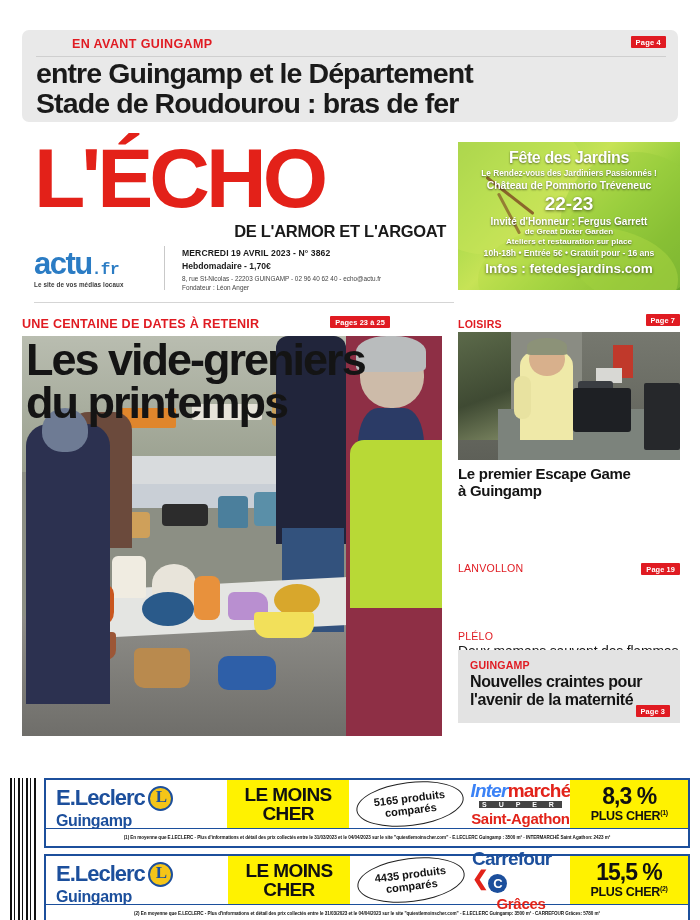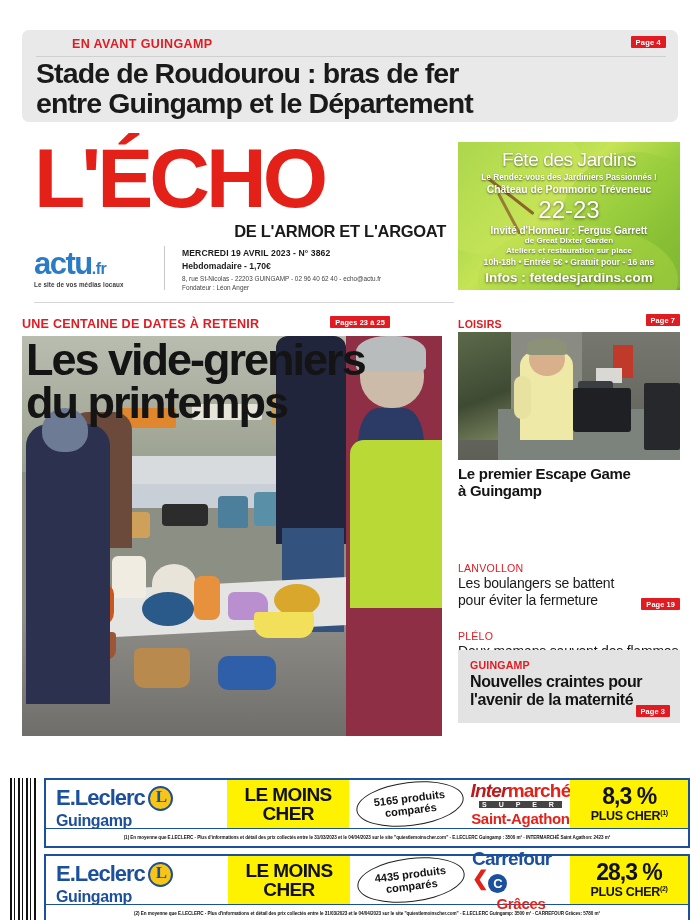--- a/index.html
+++ b/index.html
@@ -42,21 +42,21 @@
     font-size:84px; font-weight:700; color:#e32119; letter-spacing:-4px;
     line-height:.88; font-family:"Liberation Sans", sans-serif;
   }
   .logo-sub{
     position:absolute; right:8px; top:80px;
     font-size:16.5px; font-weight:700; color:#1a1a1a; letter-spacing:-.3px;
   }
   .actu-row{ position:absolute; left:34px; top:118px; width:420px; height:52px; }
   .actu-logo{ position:absolute; left:0; top:0; width:118px; }
   .actu-word{ font-size:31px; font-weight:700; color:#2b7cc4; letter-spacing:-1.5px; line-height:1; }
-  .actu-word .dotfr{ font-size:16px; letter-spacing:-.5px; }
+  .actu-word .dotfr{ font-size:16px; letter-spacing:-.5px;font-family:Liberation Mono, monospace; }
   .actu-tag{ font-size:6.3px; color:#3b3b3b; font-weight:700; margin-top:2px; letter-spacing:.1px; }
   .masthead-divider{ position:absolute; left:130px; top:-2px; width:1px; height:44px; background:#c9c9c9; }
   .pub-info{ position:absolute; left:148px; top:0px; }
   .pub-l1{ font-size:8.6px; font-weight:700; color:#1a1a1a; letter-spacing:.1px; }
   .pub-l2{ font-size:8.6px; font-weight:700; color:#1a1a1a; margin-top:3px; }
   .pub-l3{ font-size:6.4px; color:#444; margin-top:4px; }
   .pub-l4{ font-size:6.4px; color:#444; margin-top:2px; }
   .mast-rule{ position:absolute; left:34px; right:0; top:172px; height:1px; background:#d5d5d5; width:420px; }
 
   
@@ -65,24 +65,24 @@
     background:linear-gradient(135deg,#8cc63f 0%,#a8d94b 22%,#c7e356 42%,#9bcf3f 62%,#7cb52f 82%,#6aa52a 100%);
     overflow:hidden; text-align:center; color:#fff;
   }
   .leafshape{ position:absolute; border-radius:50%; }
   .g-l1{ left:-40px; top:-20px; width:170px; height:130px; background:rgba(200,228,90,.55); transform:rotate(-20deg); }
   .g-l2{ right:-30px; top:10px; width:150px; height:150px; background:rgba(150,205,60,.45); }
   .g-l3{ left:20px; bottom:-45px; width:200px; height:110px; background:rgba(180,220,70,.4); }
   .g-vein{ position:absolute; left:22px; top:52px; width:60px; height:3px; background:rgba(120,60,30,.75); transform:rotate(38deg); border-radius:2px;}
   .g-vein2{ position:absolute; left:28px; top:70px; width:46px; height:3px; background:rgba(120,60,30,.6); transform:rotate(62deg); border-radius:2px;}
   .g-in{ position:relative; z-index:3; padding-top:7px; }
-  .g-t1{ font-size:19px; font-weight:400; letter-spacing:-.4px; text-shadow:0 1px 2px rgba(0,0,0,.5);text-align:center; }
+  .g-t1{ font-size:16px; font-weight:700; letter-spacing:-.4px; text-shadow:0 1px 2px rgba(0,0,0,.5);text-align:center; }
   .g-t2{ font-size:8.3px; font-weight:700; margin-top:1px; text-shadow:0 1px 2px rgba(0,0,0,.55); }
   .g-t3{ font-size:10.4px; font-weight:700; margin-top:2px; text-shadow:0 1px 2px rgba(0,0,0,.55); }
-  .g-date{ font-size:24px; font-weight:400; line-height:1.0; margin-top:3px; text-shadow:0 1px 3px rgba(0,0,0,.55); }
+  .g-date{ font-size:19px; font-weight:700; line-height:1.0; margin-top:3px; text-shadow:0 1px 3px rgba(0,0,0,.55); }
   .g-month{ font-size:19px; font-weight:700; line-height:1.05; text-shadow:0 1px 3px rgba(0,0,0,.55); }
   .g-t4{ font-size:10px; font-weight:700; margin-top:3px; text-shadow:0 1px 2px rgba(0,0,0,.6); }
   .g-t5{ font-size:8.1px; font-weight:700; text-shadow:0 1px 2px rgba(0,0,0,.6); }
   .g-t6{ font-size:8.1px; font-weight:700; margin-top:1px; text-shadow:0 1px 2px rgba(0,0,0,.6); }
   .g-t7{ font-size:8.6px; font-weight:700; margin-top:2px; text-shadow:0 1px 2px rgba(0,0,0,.6); }
   .g-infos{ font-size:13.5px; font-weight:700; margin-top:3px; text-shadow:0 1px 3px rgba(0,0,0,.6); display:inline-block; }
 
   
   .lead{ position:absolute; left:22px; top:314px; width:420px; }
   .lead-kicker{
@@ -221,21 +221,21 @@
   .moins div{ font-size:19px; font-weight:700; color:#111; line-height:1.02; letter-spacing:-.6px; }
   .produits{ width:122px; display:flex; align-items:center; justify-content:center; }
   .ellipse{
     border:1.4px solid #222; border-radius:50%; width:108px; height:44px;
     display:flex; flex-direction:column; align-items:center; justify-content:center;
     transform:rotate(-7deg);
   }
   .ellipse div{ font-size:11px; font-weight:700; color:#111; line-height:1.1; }
   .rival{ flex:1; display:flex; flex-direction:column; align-items:center; justify-content:center; }
   .rival-logo{ font-size:19px; font-weight:700; letter-spacing:-.8px; line-height:1; }
-  .inter-a{ color:#b91c1c; font-style:italic; }
+  .inter-a{ color:#3b82f6; font-style:italic; }
   .inter-b{ color:#e2231a; }
   .inter-super{
     font-size:7px; letter-spacing:5px; color:#fff; background:#444;
     padding:0 3px; display:inline-block; margin-top:1px; font-weight:700;
   }
   .carre-a{ color:#1c4f9c; }
   .carre-chev{ color:#e2231a; font-size:20px; }
   .carre-c{
     display:inline-block; width:19px; height:19px; border-radius:50%;
     background:#1c4f9c; color:#fff; font-size:13px; font-weight:700;
@@ -258,22 +258,22 @@
 </head>
 <body>
 
 <div class="page">
 
   <div class="top-banner">
     <div class="tb-kicker">EN AVANT GUINGAMP</div>
     <div class="tb-rule"></div>
     <div class="tb-badge badge-like">Page 4</div>
     <div class="tb-title">
+      <span>entre Guingamp et le Département</span>
       <span>Stade de Roudourou : bras de fer</span>
-      <span>entre Guingamp et le Département</span>
     </div>
   </div>
 
   <div class="masthead">
     <div class="logo-block">
       <div class="logo-echo">L'ÉCHO</div>
       <div class="logo-sub">DE L'ARMOR ET L'ARGOAT</div>
     </div>
 
     <div class="actu-row">
@@ -384,24 +384,20 @@
       <div class="rp rp-board"></div>
     </div>
 
     <div class="rail-caption">
       <span>Le premier Escape Game</span>
       <span>à Guingamp</span>
     </div>
 
     <div class="brief" style="position:absolute; left:0; top:248px; width:222px;">
       <div class="brief-kicker">LANVOLLON</div>
-      <div class="brief-text">
-        <span>Les boulangers se battent</span>
-        <span>pour éviter la fermeture</span>
-      </div>
       <span class="badge-red brief-badge">Page 19</span>
     </div>
 
     <div class="brief" style="position:absolute; left:0; top:316px; width:222px;">
       <div class="brief-kicker">PLÉLO</div>
       <div class="brief-text">
         <span>Deux mamans sauvent des flammes</span>
         <span>la maison des amoureux</span>
       </div>
       <span class="badge-red brief-badge">Page 5</span>
@@ -469,21 +465,21 @@
           <div class="ellipse">
             <div>4435 produits</div>
             <div>comparés</div>
           </div>
         </div>
         <div class="rival">
           <div class="rival-logo"><span class="carre-a">Carrefour</span> <span class="carre-chev">❮</span><span class="carre-c">C</span></div>
           <div class="rival-city">Grâces</div>
         </div>
         <div class="pct">
-          <div class="pct-num">28,3 %</div>
+          <div class="pct-num">15,5 %</div>
           <div class="pct-lbl"><span>PLUS CHER</span><sup>(2)</sup></div>
         </div>
       </div>
       <div class="ad-legal">(2) En moyenne que E.LECLERC - Plus d'informations et détail des prix collectés entre le 31/03/2023 et le 04/04/2023 sur le site "quiestlemoinscher.com" - E.LECLERC Guingamp: 3500 m² - CARREFOUR Grâces: 5780 m²</div>
     </div>
   </div>
 
 </div>
 
 </body></html>

